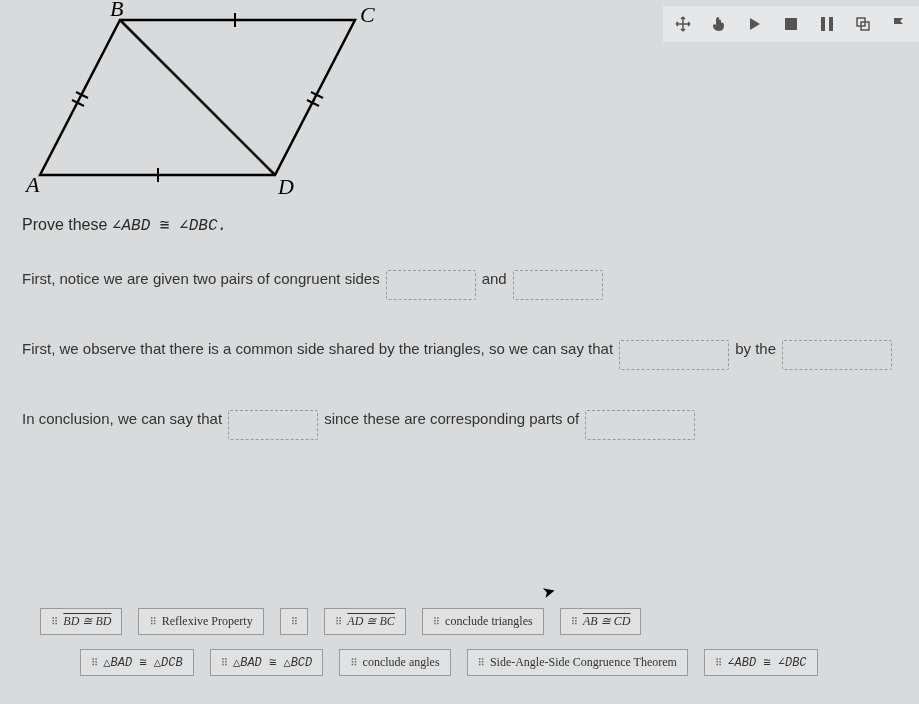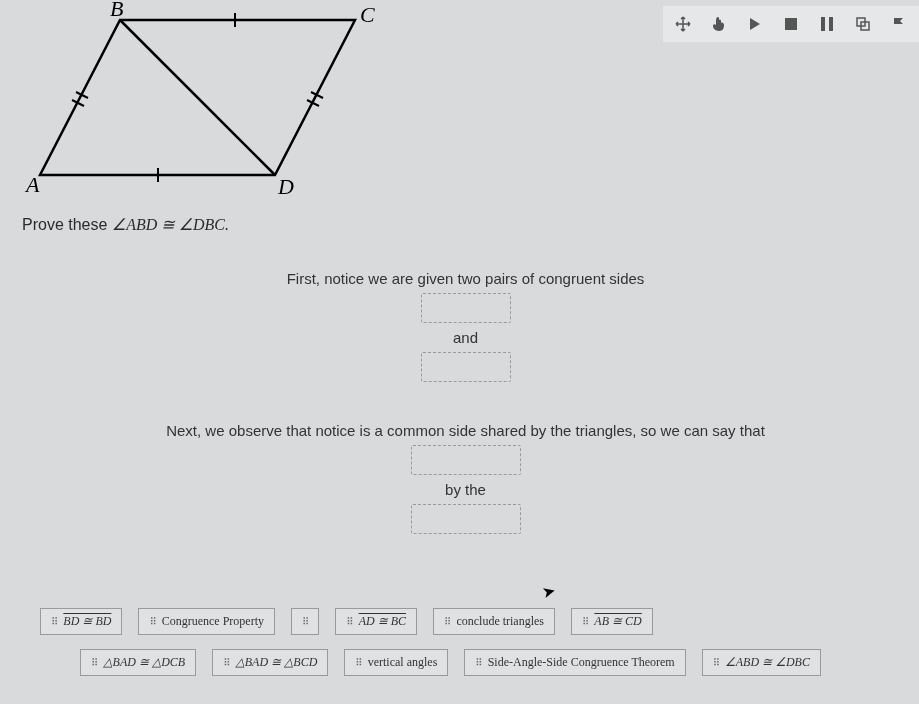--- a/index.html
+++ b/index.html
@@ -36,36 +36,34 @@
     left: 0;
     width: 380px;
     height: 200px;
   }
   .prompt {
     position: absolute;
     top: 215px;
     left: 22px;
     font-size: 16px;
   }
-  .mathit { font-family: Liberation Serif, serif; font-style: italic; text-align: right; }
+  .mathit { font-family: Liberation Mono, monospace; font-style: italic; text-align: right; }
   .content {
     position: absolute;
     top: 270px;
     left: 22px;
     right: 10px;
     font-size: 15px;
     color: #333;
   }
   .line {
     display: flex;
-    align-items: center;
     flex-wrap: wrap;
     margin-bottom: 40px;
     gap: 6px;
-    flex-direction: column;
   }
   .dropzone {
     display: inline-block;
     min-width: 90px;
     height: 30px;
     border: 1.5px dashed #9a9a9a;
     border-radius: 2px;
     vertical-align: middle;
   }
   .dropzone.wide { min-width: 110px; }
@@ -178,39 +176,45 @@
 <div class="content">
 
   <div class="line">
     <span>First, notice we are given two pairs of congruent sides</span>
     <span class="dropzone"></span>
     <span>and</span>
     <span class="dropzone"></span>
   </div>
 
   <div class="line">
-    <span>Next, we observe that notice is a common side shared by the triangles, so we can say that</span>
+    <span>First, we observe that there is a common side shared by the triangles, so we can say that</span>
     <span class="dropzone wide"></span>
     <span>by the</span>
     <span class="dropzone wide"></span>
   </div>
 
 
+  <div class="line">
+    <span>In conclusion, we can say that</span>
+    <span class="dropzone"></span>
+    <span>since these are corresponding parts of</span>
+    <span class="dropzone wide"></span>
+  </div>
 
 </div>
 
 <div class="bank">
   <div class="bank-row">
     <div class="tile">
         <span class="grip">⠿</span>
         <span class="overline">BD ≅ BD</span>
       </div>
     <div class="tile">
         <span class="grip">⠿</span>
-        <span>Congruence Property</span>
+        <span>Reflexive Property</span>
       </div>
     <div class="tile">
         <span class="grip">⠿</span>
       </div>
     <div class="tile">
         <span class="grip">⠿</span>
         <span class="overline">AD ≅ BC</span>
       </div>
     <div class="tile">
         <span class="grip">⠿</span>
@@ -225,21 +229,21 @@
     <div class="tile">
         <span class="grip">⠿</span>
         <span class="mathit">△BAD ≅ △DCB</span>
       </div>
     <div class="tile">
         <span class="grip">⠿</span>
         <span class="mathit">△BAD ≅ △BCD</span>
       </div>
     <div class="tile">
         <span class="grip">⠿</span>
-        <span>vertical angles</span>
+        <span>conclude angles</span>
       </div>
     <div class="tile">
         <span class="grip">⠿</span>
         <span>Side-Angle-Side Congruence Theorem</span>
       </div>
     <div class="tile">
         <span class="grip">⠿</span>
         <span class="mathit">∠ABD ≅ ∠DBC</span>
       </div>
   </div>

